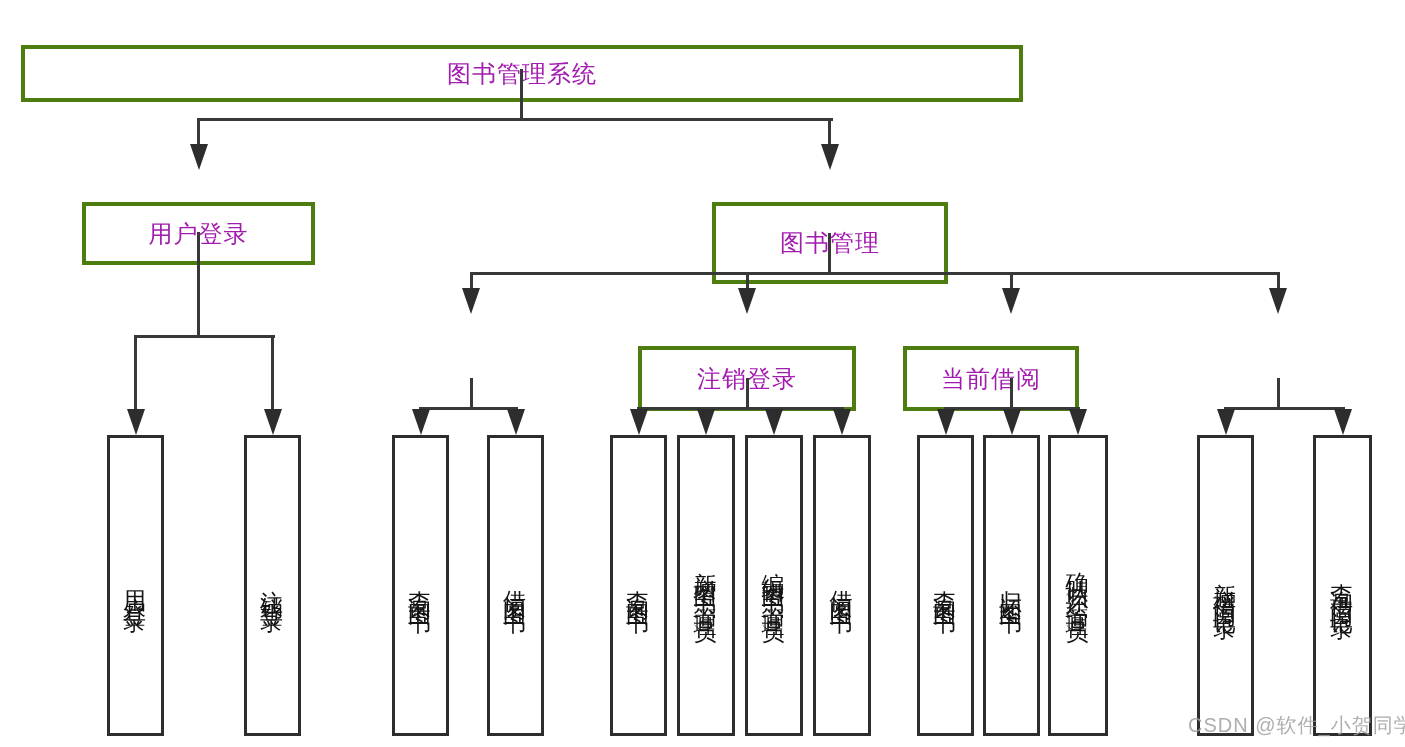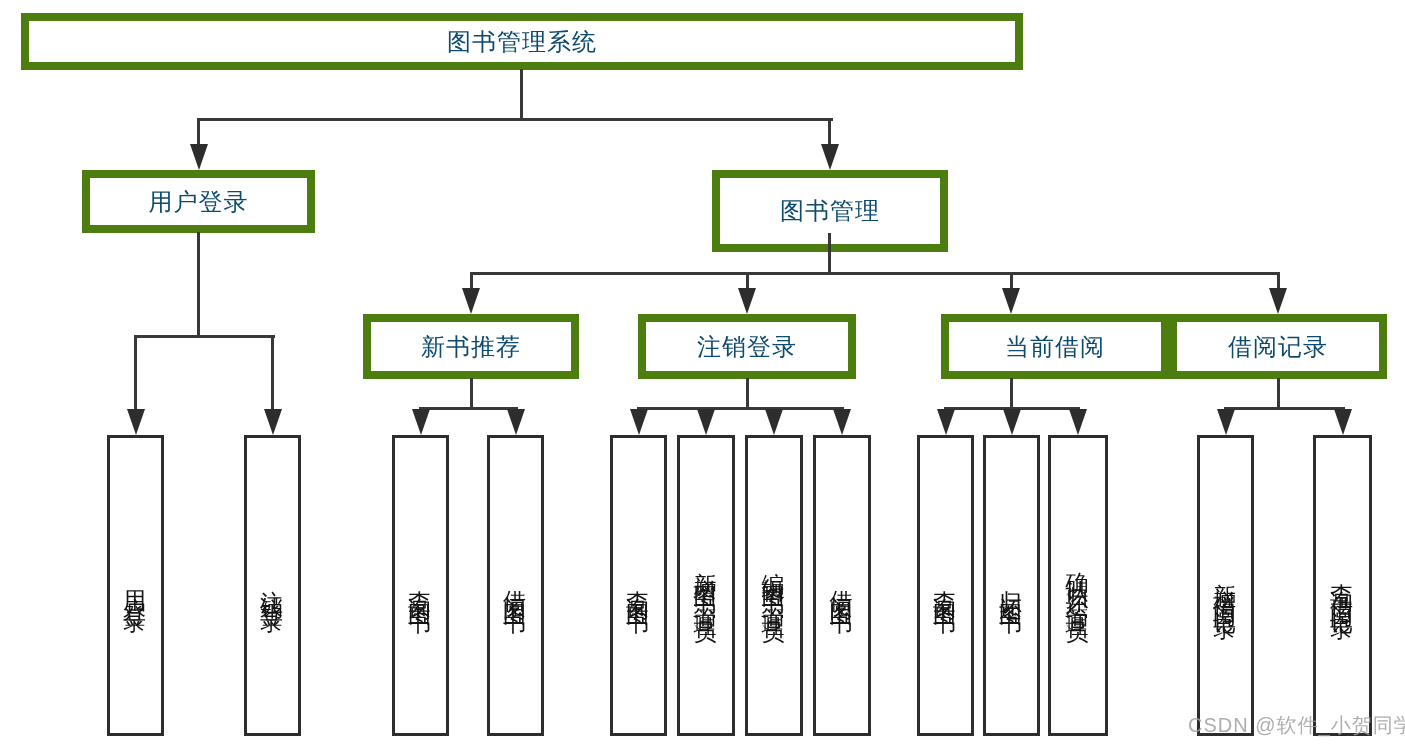--- a/index.html
+++ b/index.html
@@ -7,29 +7,30 @@
     position: relative;
     width: 1405px;
     height: 747px;
     background: #ffffff;
     font-family: "Liberation Sans", sans-serif;
     overflow: hidden;
   }
   .hbox {
     position: absolute;
     box-sizing: border-box;
-    border: 8px solid #4d7c0f;
+    border: 4px solid #4d7c0f;
     background: #ffffff;
     display: flex;
     align-items: center;
     justify-content: center;
     font-size: 24px;
     letter-spacing: 1px;
-    color: #0c4a6e;
+    color: #a21caf;
     white-space: nowrap;
+    margin-top: 32px;
   }
   .vbox {
     position: absolute;
     box-sizing: border-box;
     border: 3px solid #2d2d2d;
     background: #ffffff;
     display: flex;
     align-items: center;
     justify-content: center;
     writing-mode: vertical-rl;
@@ -86,24 +87,22 @@
   <div class="hline" style="left:470px; top:272px; width:810px"></div>
   <div class="vline" style="left:470px; top:272px; height:18px"></div>
   <div class="arrow" style="left:462px; top:288px"></div>
   <div class="vline" style="left:746px; top:272px; height:18px"></div>
   <div class="arrow" style="left:738px; top:288px"></div>
   <div class="vline" style="left:1010px; top:272px; height:18px"></div>
   <div class="arrow" style="left:1002px; top:288px"></div>
   <div class="vline" style="left:1277px; top:272px; height:18px"></div>
   <div class="arrow" style="left:1269px; top:288px"></div>
 
-  <div class="hbox" style="left:363px; top:314px; width:216px; height:65px">新书推荐</div>
   <div class="hbox" style="left:638px; top:314px; width:218px; height:65px">注销登录</div>
-  <div class="hbox" style="left:941px; top:314px; width:228px; height:65px">当前借阅</div>
-  <div class="hbox" style="left:1169px; top:314px; width:218px; height:65px">借阅记录</div>
+  <div class="hbox" style="left:903px; top:314px; width:176px; height:65px">当前借阅</div>
 
   <div class="vline" style="left:470px; top:378px; height:31px"></div>
   <div class="hline" style="left:419px; top:407px; width:99px"></div>
   <div class="arrow" style="left:412px; top:409px"></div>
   <div class="arrow" style="left:507px; top:409px"></div>
 
   <div class="vline" style="left:746px; top:378px; height:31px"></div>
   <div class="hline" style="left:637px; top:407px; width:207px"></div>
   <div class="arrow" style="left:630px; top:409px"></div>
   <div class="arrow" style="left:697px; top:409px"></div>

